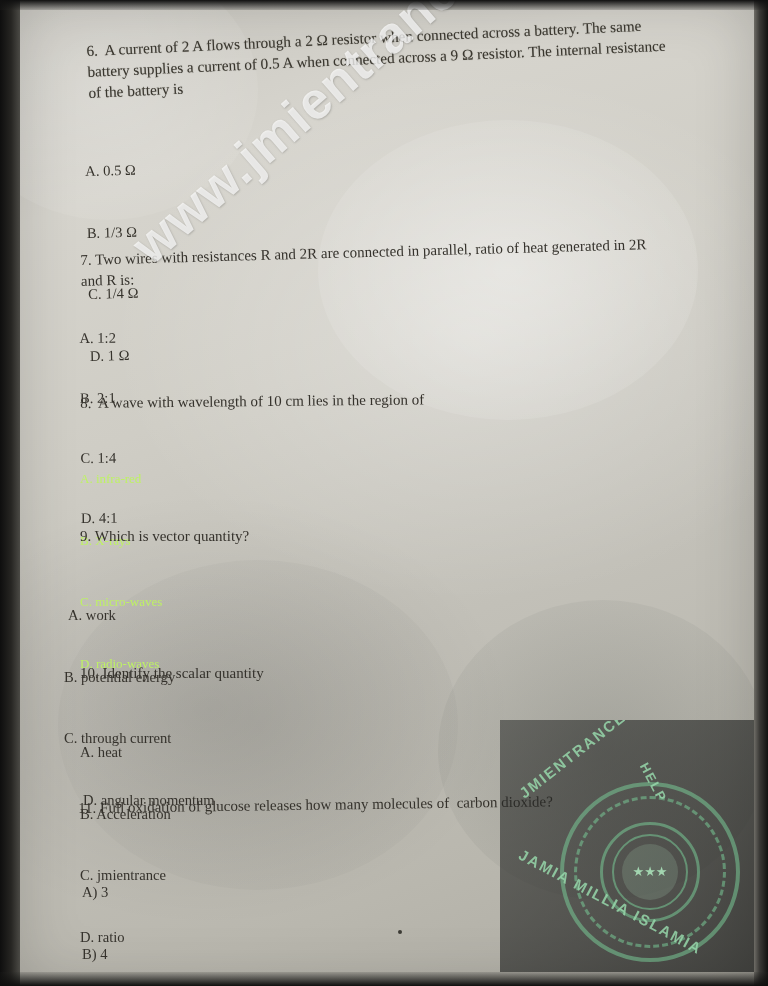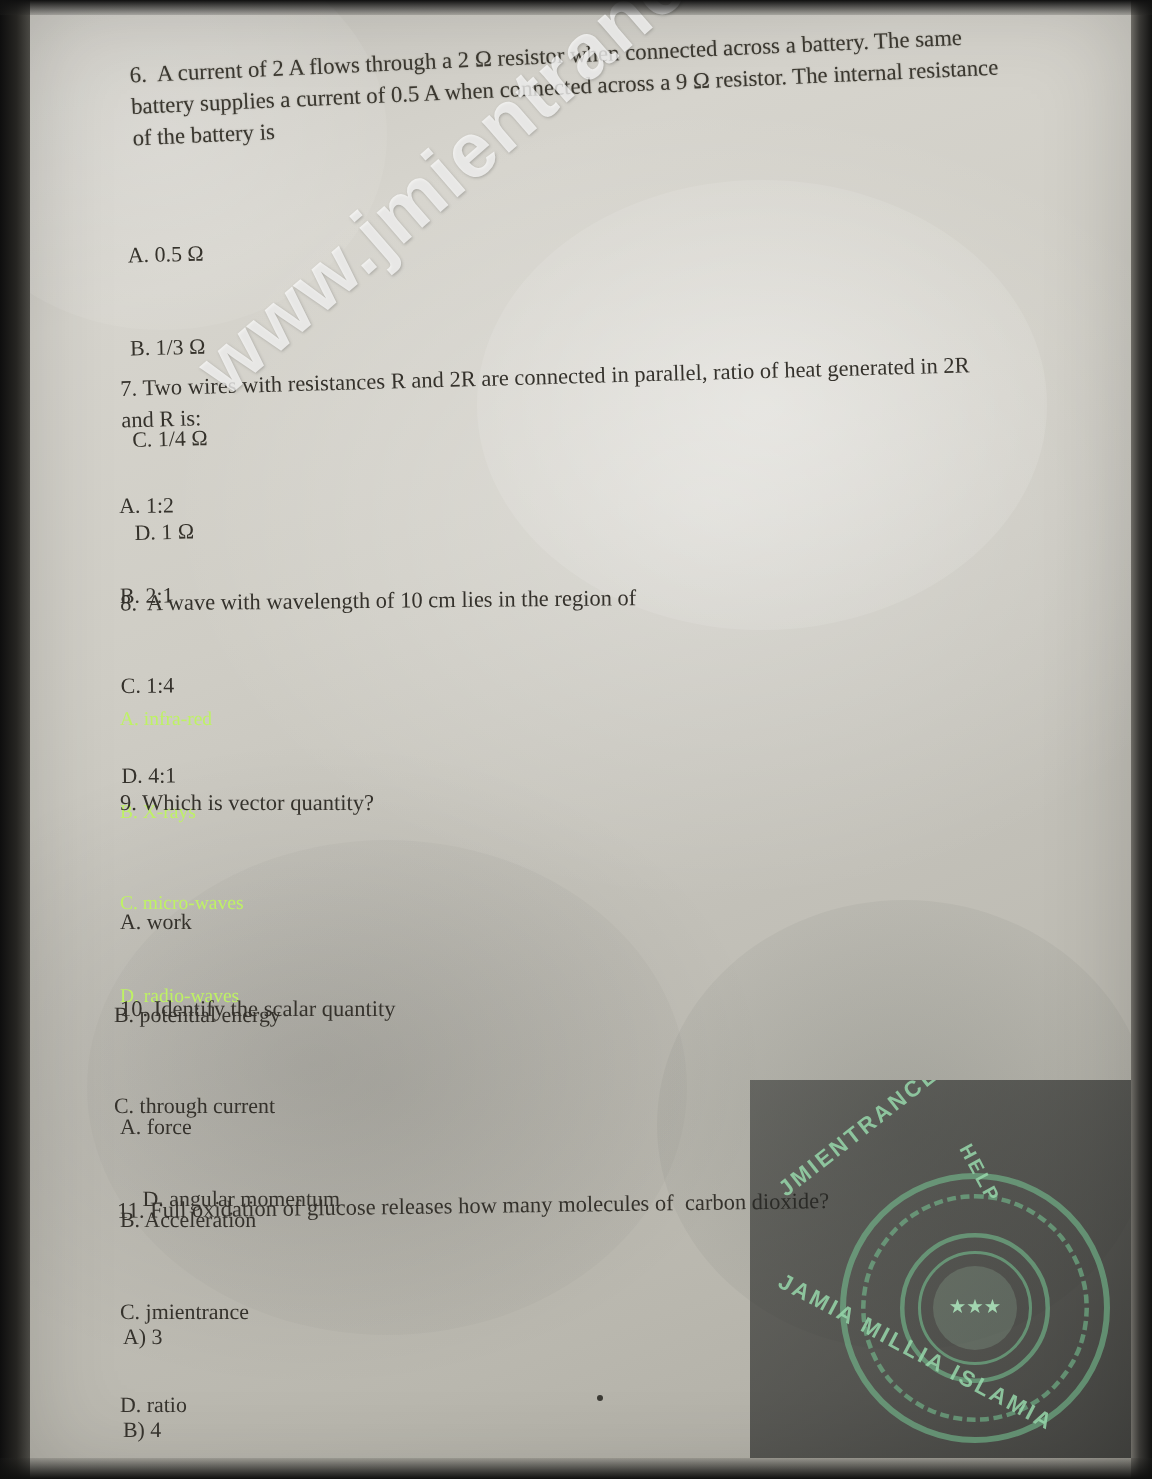--- a/index.html
+++ b/index.html
@@ -119,21 +119,21 @@
     font-size: 13px;
     line-height: 20.5px;
     color: #bef264;
   }
   #q9 {
     left: 80px; top: 528px;
     font-size: 15px;
     color: #35322c;
   }
   #q9-opts {
-    left: 76px; top: 564px;
+    left: 64px; top: 564px;
     font-size: 14.6px;
     line-height: 20.5px;
     color: #35322c;
   }
   #q10 {
     left: 80px; top: 665px;
     font-size: 15px;
     color: #35322c;
   }
   #q10-opts {
@@ -277,21 +277,21 @@
   <div class="qtext q-block" id="q9">9. Which is vector quantity?</div>
   <div class="opt q-block" id="q9-opts">
     <span class="opt-line" style="margin-left:4px">A. work</span>
     <span class="opt-line" style="margin-left:0">B. potential energy</span>
     <span class="opt-line">C. through current</span>
     <span class="opt-line" style="margin-left:19px">D. angular momentum</span>
   </div>
 
   <div class="qtext q-block" id="q10">10. Identify the scalar quantity</div>
   <div class="opt q-block" id="q10-opts">
-    <span class="opt-line">A. force</span>
+    <span class="opt-line">A. heat</span>
     <span class="opt-line">B. Acceleration</span>
     <span class="opt-line">C. jmientrance</span>
     <span class="opt-line">D. ratio</span>
   </div>
 
   <div class="qtext q-block" id="q11">11. Full oxidation of glucose releases how many molecules of  carbon dioxide?</div>
   <div class="opt q-block" id="q11-opts">
     <span class="opt-line">A) 3</span>
     <span class="opt-line">B) 4</span>
     

